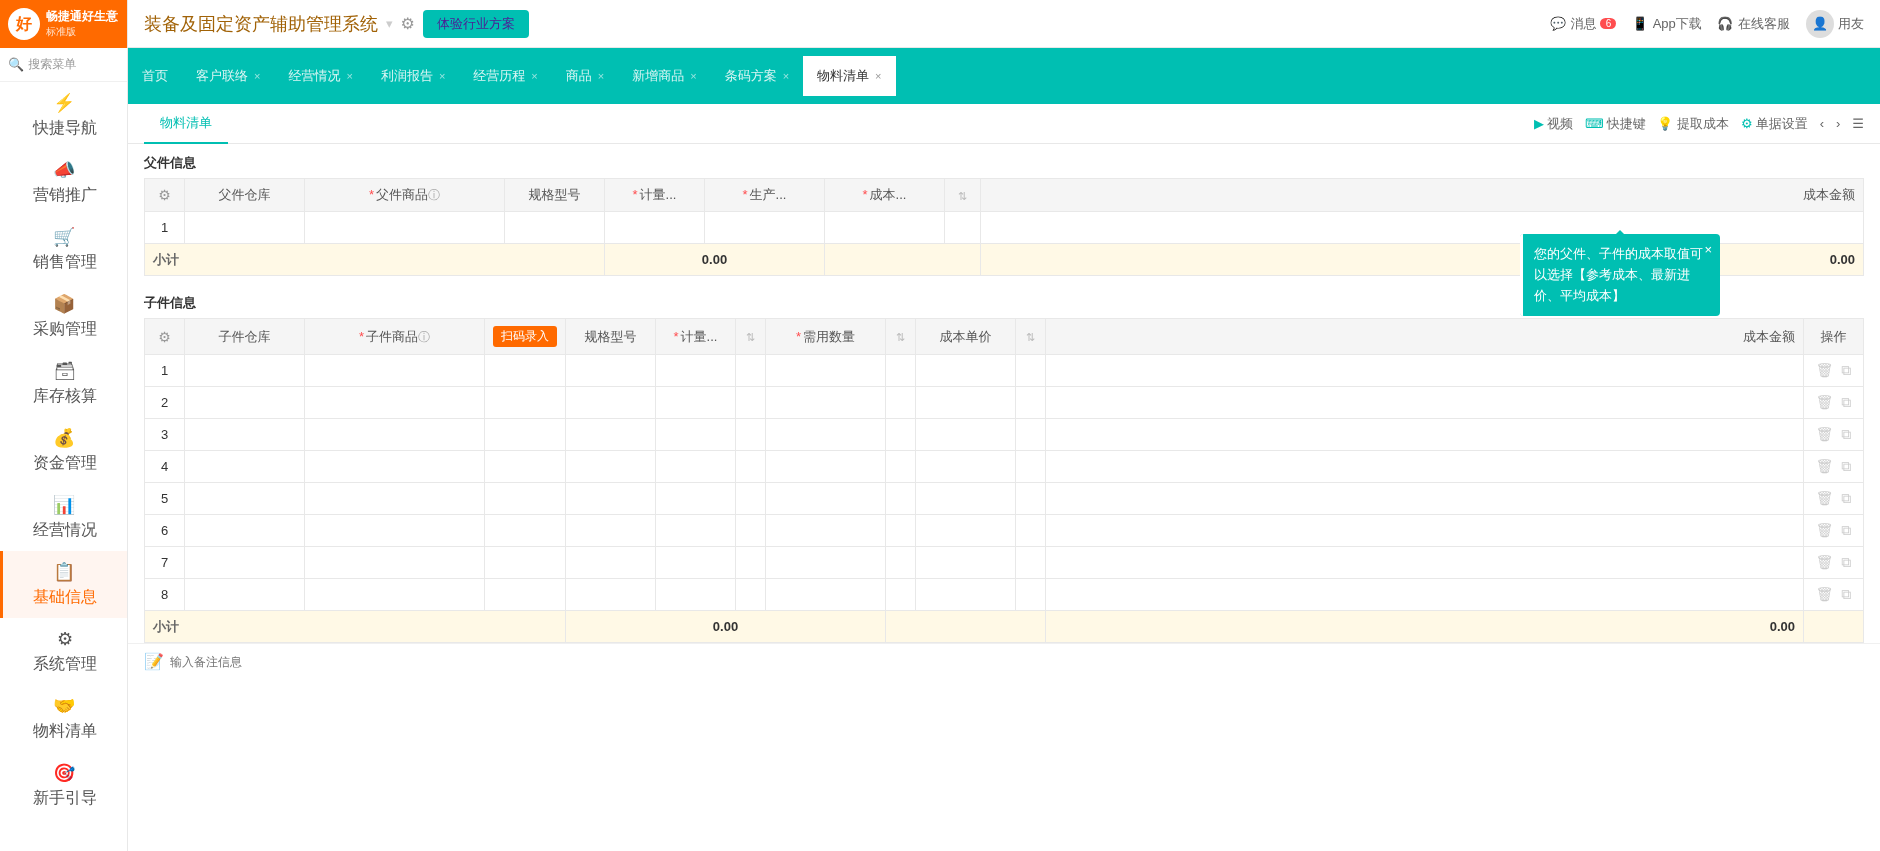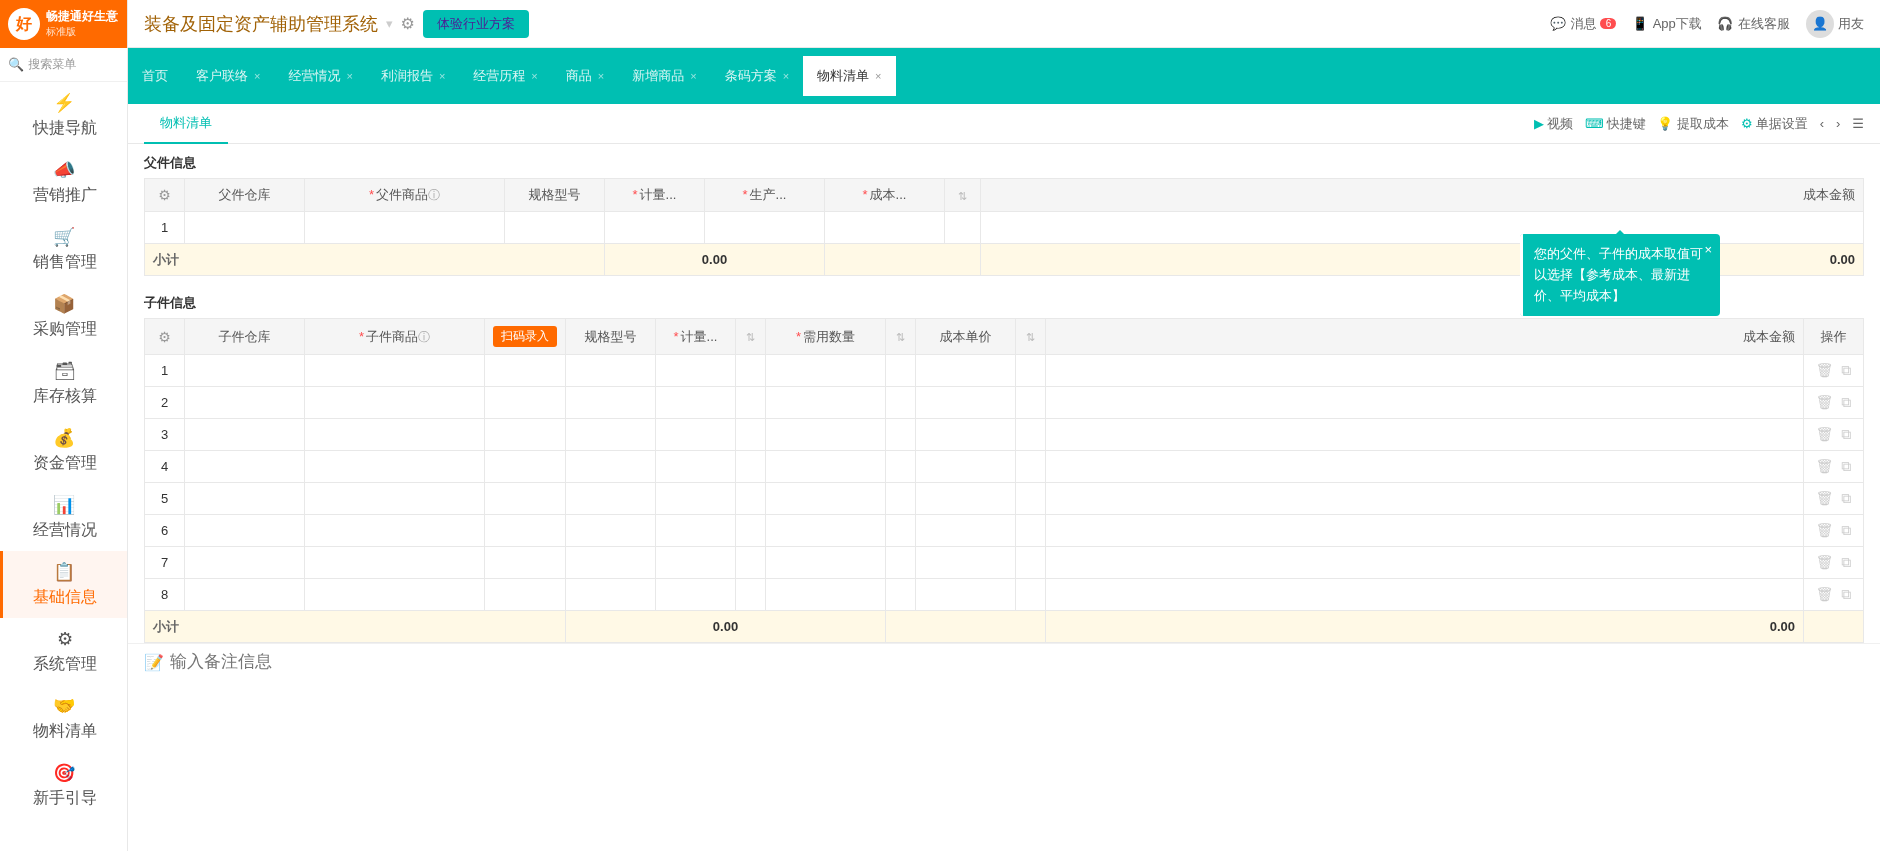--- a/index.html
+++ b/index.html
@@ -662,21 +662,21 @@
               <span>0.00</span>
             </td>
             <td></td>
           </tr>
         </tbody>
       </table>
     </div>
 
     <div class="bottom-note">
       <span class="note-icon">📝</span>
-      <input type="text" style="border: none; outline: none; flex: 1 1 0%; color: #701a75; font-size: 17px;" placeholder="输入备注信息">
+      <input type="text" style="border: none; outline: none; flex: 1 1 0%; color: #701a75; font-size: 12px;" placeholder="输入备注信息">
     </div>
 
     <div class="tooltip-popup" style="position:absolute;top:130px;right:160px;">
       <div class="tooltip-bar"></div>
       <span class="tooltip-close">×</span>
       <span>您的父件、子件的成本取值可以选择【参考成本、最新进价、平均成本】</span>
     </div>
 
   </div>
 </div>

